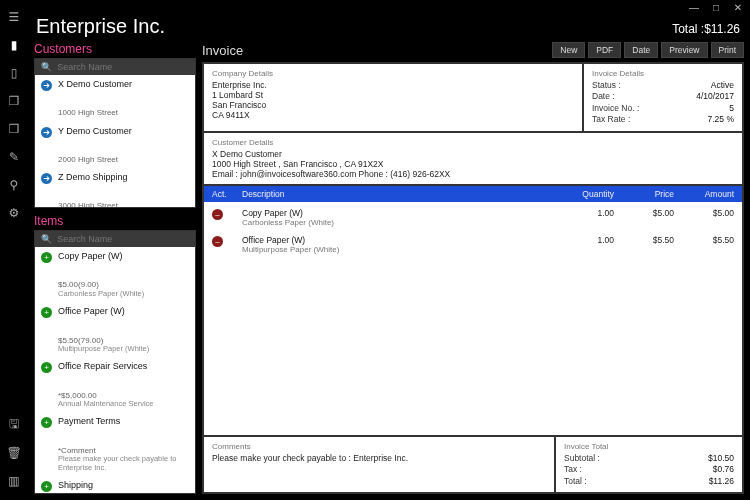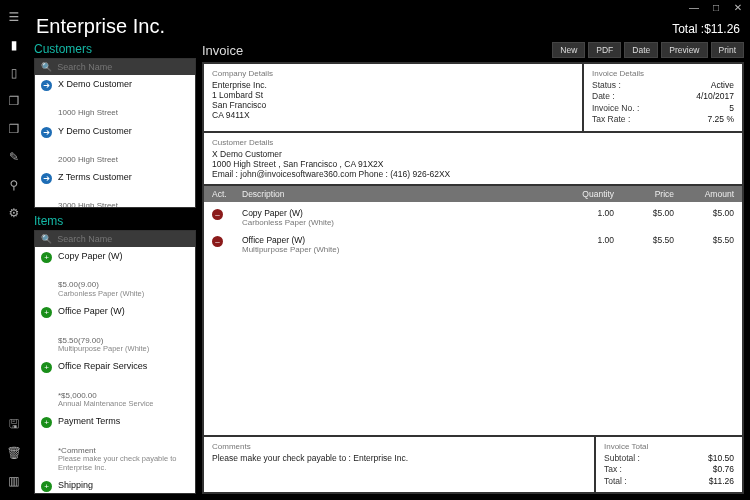--- a/index.html
+++ b/index.html
@@ -10,21 +10,21 @@
 .rail .sp { flex: 1; }
 .rail-icon { width: 14px; height: 14px; color: #aaa; cursor: pointer; display:flex; align-items:center; justify-content:center; font-size:12px; }
 .main { flex: 1; display: flex; flex-direction: column; background: #000; }
 .titlebar { display: flex; justify-content: flex-end; gap: 10px; padding: 2px 6px; color: #bbb; font-size: 10px; }
 .tb { width: 12px; text-align: center; cursor: pointer; }
 .header { display: flex; align-items: baseline; padding: 0 10px 4px 8px; }
 .brand { font-size: 20px; font-weight: 300; color: #fff; }
 .total { margin-left: auto; font-size: 12px; color: #fff; font-weight: 300; }
 .body { display: flex; flex: 1; min-height: 0; padding: 0 6px 6px 6px; gap: 6px; }
 .left { width: 162px; display: flex; flex-direction: column; gap: 6px; min-height:0; }
-.panel-title { color: #14b8a6; font-size: 12px; padding-bottom: 2px; }
+.panel-title { color: #ec4899; font-size: 12px; padding-bottom: 2px; }
 .panel { background: #1b1b1b; border: 1px solid #333; display: flex; flex-direction: column; min-height: 0; }
 .search { background: #3a3a3a; color: #ccc; display: flex; align-items: center; padding: 3px 6px; gap: 5px; }
 .search input { background: transparent; border: none; color: #ccc; font-size: 9px; outline: none; flex: 1; }
 .list { flex: 1; overflow: auto; background: #fff; color: #222; }
 .row { display: flex; align-items: flex-start; gap: 6px; padding: 4px 6px; }
 .add-btn, .arr-btn, .rm-btn { width: 11px; height: 11px; border-radius: 50%; flex-shrink: 0; margin-top: 1px; display: flex; align-items: center; justify-content: center; font-size: 8px; color: #fff; cursor: pointer; }
 .arr-btn { background: #1e6db5; }
 .add-btn { background: #1a8f1a; }
 .rm-btn { background: #8b1a1a; }
 .row-txt { display: flex; flex-direction: column; line-height: 1.15; }
@@ -41,34 +41,34 @@
 .inv { flex: 1; background: #fff; color: #222; border: 2px solid #333; display: flex; flex-direction: column; font-size: 8.5px; min-height:0; }
 .sec { display: flex; border-bottom: 2px solid #333; }
 .box { padding: 5px 8px; }
 .box-lbl { color: #777; font-size: 8px; margin-bottom: 2px; }
 .company { flex: 1; }
 .meta { width: 160px; border-left: 2px solid #333; }
 .kv { display: flex; justify-content: space-between; font-size: 8.5px; line-height:1.35; }
 .kv .k { color: #333; }
 .kv .v { color: #111; }
 
-.thead { background: #737373; color: #eee; display: flex; padding: 3px 8px; font-size: 8.5px; }
+.thead { background: #1d4ed8; color: #eee; display: flex; padding: 3px 8px; font-size: 8.5px; }
 .c-act { width: 30px; }
 .c-desc { flex: 1; }
 .c-qty { width: 60px; text-align: right; }
 .c-price { width: 60px; text-align: right; }
 .c-amt { width: 60px; text-align: right; }
 .lines { flex: 1; overflow: auto; }
 .line { display: flex; padding: 6px 8px 2px 8px; align-items: flex-start; }
 .line .c-desc div:first-child { color:#111; font-weight:500; }
 .line .c-desc div:last-child { color:#777; font-size:8px; }
 
 .foot { display: flex; border-top: 2px solid #333; }
 .comments { flex: 1; padding: 5px 8px; }
-.totbox { width: 148px; border-left: 2px solid #333; padding: 5px 8px; }
+.totbox { width: 188px; border-left: 2px solid #333; padding: 5px 8px; }
 </style>
 </head>
 <body>
 
 <div class="app">
   <div class="rail">
     <div class="rail-icon">☰</div>
     <div class="rail-icon" style="color:#fff">▮</div>
     <div class="rail-icon">▯</div>
     <div class="rail-icon">❐</div>
@@ -113,21 +113,21 @@
                 <div class="row">
      <div class="arr-btn">➔</div>
      <div class="row-txt">
                     <div class="row-name">Y Demo Customer</div>
      <div class="row-sub">2000 High Street</div>
                   </div>
    </div>
                 <div class="row">
      <div class="arr-btn">➔</div>
      <div class="row-txt">
-                    <div class="row-name">Z Terms Customer</div>
+                    <div class="row-name">Z Demo Shipping</div>
      <div class="row-sub">3000 High Street</div>
                   </div>
    </div>
               </div>
           </div>
         </div>
 
         <div style="flex:1; min-height:0; display:flex; flex-direction:column;">
           <div class="panel-title">Items</div>
           <div class="panel" style="flex:1;">

